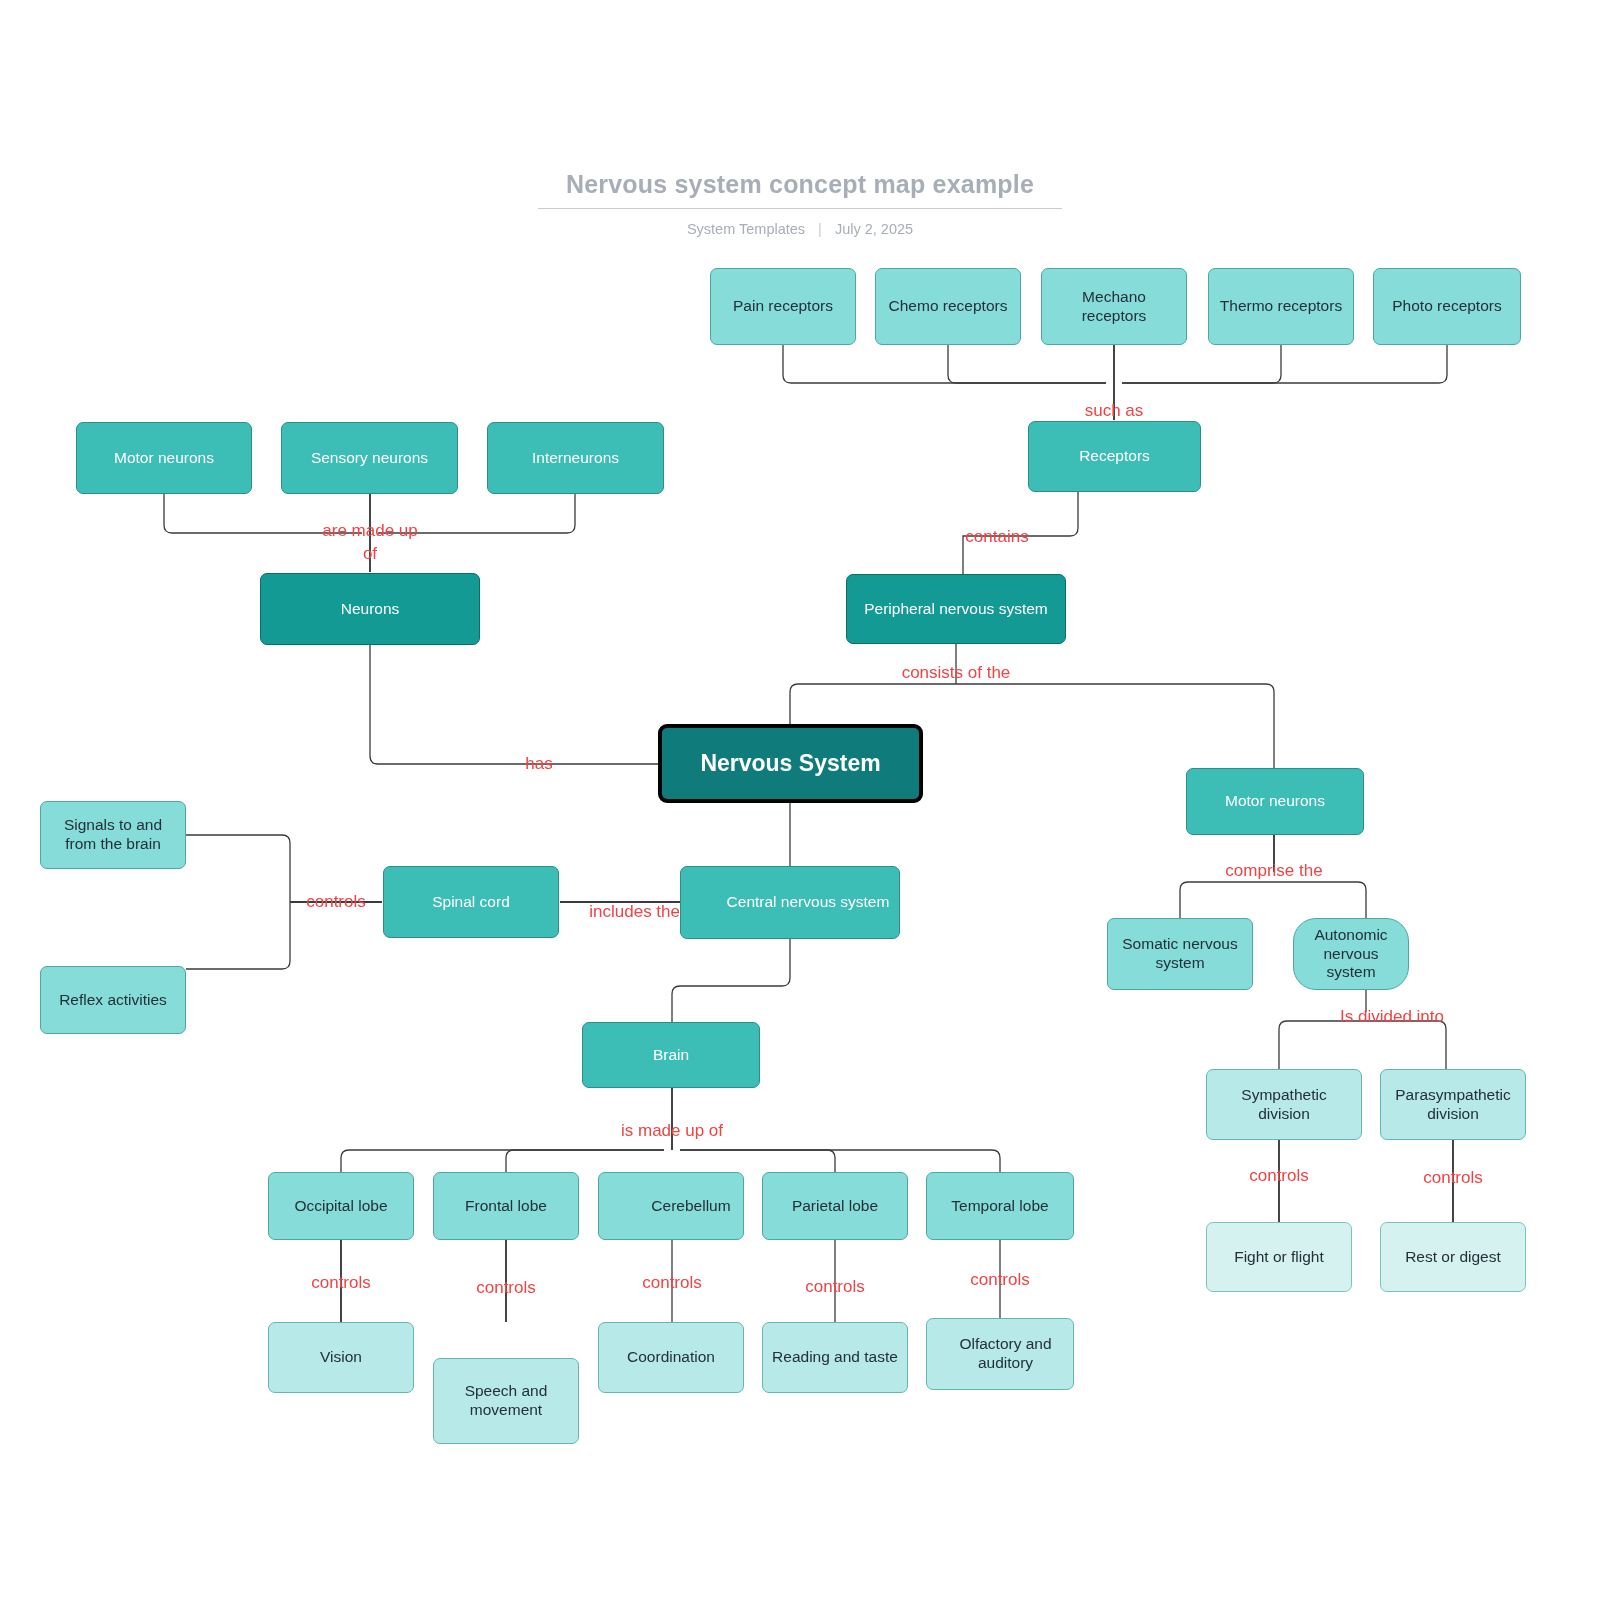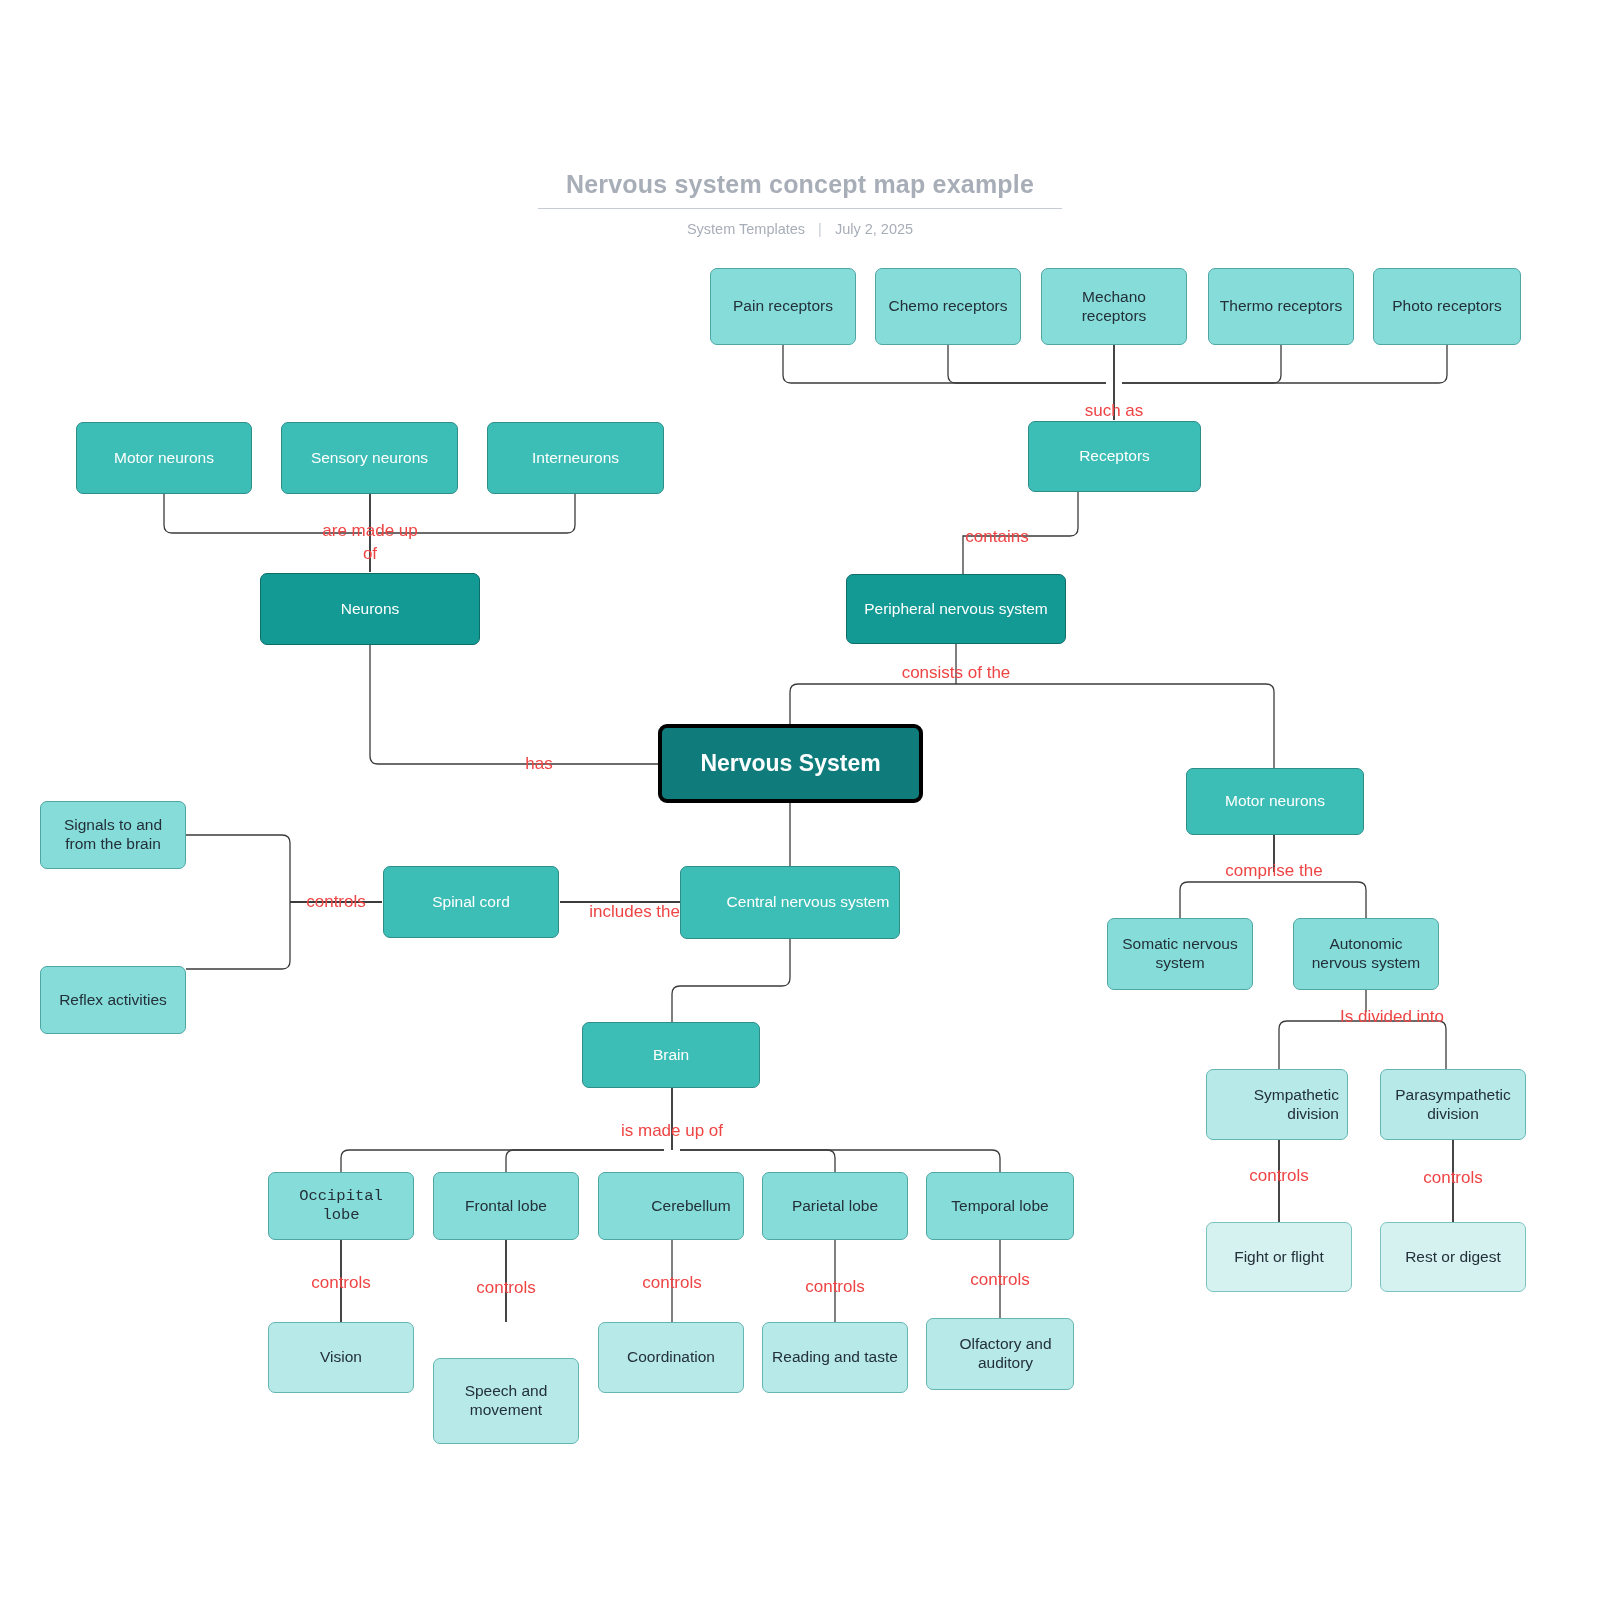--- a/index.html
+++ b/index.html
@@ -128,23 +128,23 @@
   <div class="node t-lite" style="left:1208px;top:268px;width:146px;height:77px;">Thermo receptors</div>
   <div class="node t-lite" style="left:1373px;top:268px;width:148px;height:77px;">Photo receptors</div>
 
   <div class="node t-mid" style="left:1028px;top:421px;width:173px;height:71px;">Receptors</div>
 
   <div class="node t-dark" style="left:846px;top:574px;width:220px;height:70px;">Peripheral nervous system</div>
 
   <div class="node t-mid" style="left:1186px;top:768px;width:178px;height:67px;">Motor neurons</div>
 
   <div class="node t-lite" style="left:1107px;top:918px;width:146px;height:72px;">Somatic nervous system</div>
-  <div class="node t-lite" style="left:1293px;top:918px;width:146px;height:72px;">Autonomic nervous system</div>
+  <div class="node t-lite" style="left:1293px;top:918px;width:116px;height:72px;border-radius:23px;">Autonomic nervous system</div>
 
-  <div class="node t-pale" style="left:1206px;top:1069px;width:142px;height:71px;text-align:right;">Sympathetic division</div>
+  <div class="node t-pale" style="left:1206px;top:1069px;width:156px;height:71px;">Sympathetic division</div>
   <div class="node t-pale" style="left:1380px;top:1069px;width:146px;height:71px;">Parasympathetic division</div>
 
   <div class="node t-palest" style="left:1206px;top:1222px;width:146px;height:70px;">Fight or flight</div>
   <div class="node t-palest" style="left:1380px;top:1222px;width:146px;height:70px;">Rest or digest</div>
 
   <div class="node t-mid" style="left:76px;top:422px;width:176px;height:72px;">Motor neurons</div>
   <div class="node t-mid" style="left:281px;top:422px;width:177px;height:72px;text-align:right;">Sensory neurons</div>
   <div class="node t-mid" style="left:487px;top:422px;width:177px;height:72px;">Interneurons</div>
 
   <div class="node t-dark" style="left:260px;top:573px;width:220px;height:72px;">Neurons</div>
@@ -153,21 +153,21 @@
 
   <div class="node t-lite" style="left:40px;top:801px;width:146px;height:68px;">Signals to and from the brain</div>
   <div class="node t-lite" style="left:40px;top:966px;width:146px;height:68px;">Reflex activities</div>
 
   <div class="node t-mid" style="left:383px;top:866px;width:176px;height:72px;">Spinal cord</div>
 
   <div class="node t-mid" style="left:680px;top:866px;width:220px;height:73px;padding-left:44px;">Central nervous system</div>
 
   <div class="node t-mid" style="left:582px;top:1022px;width:178px;height:66px;">Brain</div>
 
-  <div class="node t-lite" style="left:268px;top:1172px;width:146px;height:68px;font-family:Liberation Mono, monospace;">Occipital lobe</div>
+  <div class="node t-lite" style="left:268px;top:1172px;width:146px;height:68px;">Occipital lobe</div>
   <div class="node t-lite" style="left:433px;top:1172px;width:146px;height:68px;">Frontal lobe</div>
   <div class="node t-lite" style="left:598px;top:1172px;width:146px;height:68px;padding-left:48px;">Cerebellum</div>
   <div class="node t-lite" style="left:762px;top:1172px;width:146px;height:68px;">Parietal lobe</div>
   <div class="node t-lite" style="left:926px;top:1172px;width:148px;height:68px;">Temporal lobe</div>
 
   <div class="node t-pale" style="left:268px;top:1322px;width:146px;height:71px;">Vision</div>
   <div class="node t-pale" style="left:433px;top:1358px;width:146px;height:86px;">Speech and movement</div>
   <div class="node t-pale" style="left:598px;top:1322px;width:146px;height:71px;">Coordination</div>
   <div class="node t-pale" style="left:762px;top:1322px;width:146px;height:71px;">Reading and taste</div>
   <div class="node t-pale" style="left:926px;top:1318px;width:148px;height:72px;padding-left:19px;">Olfactory and auditory</div>

